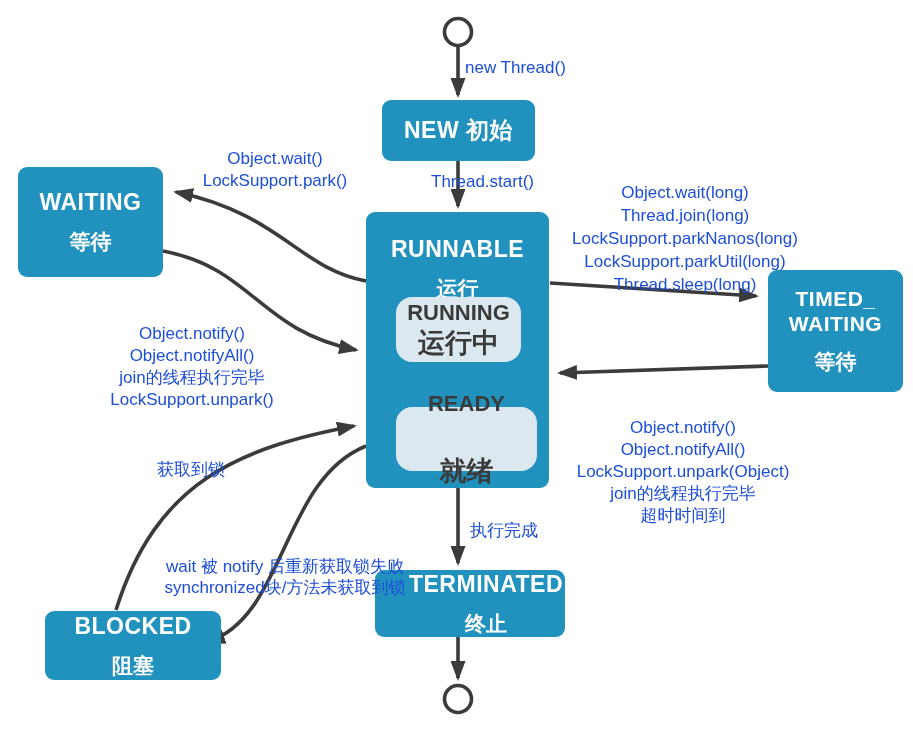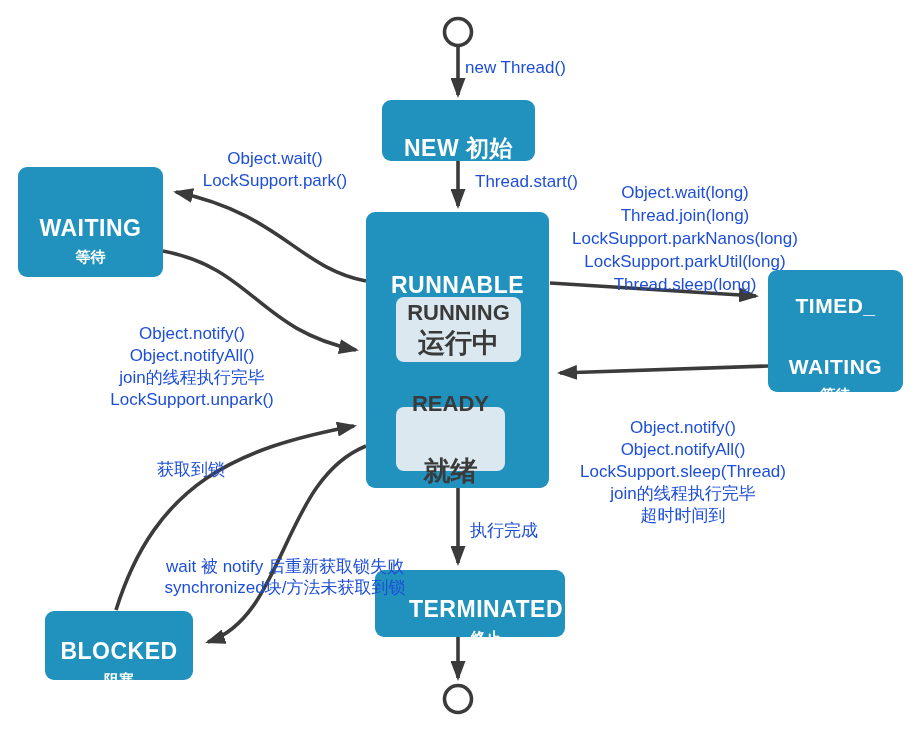--- a/index.html
+++ b/index.html
@@ -15,42 +15,42 @@
     position:absolute;
     background:#2191be;
     border-radius:9px;
     color:#ffffff;
     display:flex;flex-direction:column;
     align-items:center;justify-content:center;
     text-align:center;
     font-weight:bold;
     line-height:1.18;
   }
-  .node .en{font-size:23px;letter-spacing:.5px;margin-top:36px;}
-  .node .zh{font-size:15px;margin-top:6px;}
+  .node .en{font-size:23px;letter-spacing:.5px;}
+  .node .zh{font-size:21px;margin-top:14px;}
   .node-new{left:382px;top:100px;width:153px;height:61px;font-size:23px;}
   .node-runnable{left:366px;top:212px;width:183px;height:276px;justify-content:flex-start;padding-top:24px;box-sizing:border-box;}
   .node-waiting{left:18px;top:167px;width:145px;height:110px;}
   .node-timed{left:768px;top:270px;width:135px;height:122px;}
   .node-timed .en{font-size:21px;}
-  .node-blocked{left:45px;top:611px;width:148px;height:69px;}
+  .node-blocked{left:45px;top:611px;width:176px;height:69px;}
   .node-terminated{left:375px;top:570px;width:158px;height:67px;padding-left:32px;}
   .subnode{
     position:absolute;
     background:#dbe8f0;
-    border-radius:8px;
+    border-radius:16px;
     color:#3a3a3a;
     display:flex;flex-direction:column;
     align-items:center;justify-content:center;
     text-align:center;font-weight:bold;line-height:1.2;
   }
   .subnode .en{font-size:22px;}
   .subnode .zh{font-size:27px;}
   .sub-running{left:396px;top:297px;width:125px;height:65px;}
-  .sub-ready{left:396px;top:407px;width:109px;height:64px;gap:37px;}
+  .sub-ready{left:396px;top:407px;width:141px;height:64px;gap:37px;}
   .lbl{
     position:absolute;
     color:#1d4ed8;
     font-size:17px;
     line-height:22px;
     white-space:nowrap;
   }
   .ctr{text-align:center;white-space:normal;margin-top:24px;}
   .ctr div{white-space:nowrap;}
   .lbl-to-timed{line-height:23px;}
@@ -125,21 +125,21 @@
     <div class="zh">阻塞</div>
   </div>
 
   <div class="node node-terminated">
     <div class="en">TERMINATED</div>
     <div class="zh">终止</div>
   </div>
 
   <div class="lbl" style="left:465px;top:57px;">new Thread()</div>
 
-  <div class="lbl" style="left:431px;top:171px;margin-left:44px;">Thread.start()</div>
+  <div class="lbl" style="left:431px;top:171px;">Thread.start()</div>
 
   <div class="lbl ctr" style="left:170px;top:124px;width:210px;">
     <div>Object.wait()</div>
     <div>LockSupport.park()</div>
   </div>
 
   <div class="lbl ctr" style="left:87px;top:299px;width:210px;">
     <div>Object.notify()</div>
     <div>Object.notifyAll()</div>
     <div>join的线程执行完毕</div>
@@ -150,21 +150,21 @@
     <div>Object.wait(long)</div>
     <div>Thread.join(long)</div>
     <div>LockSupport.parkNanos(long)</div>
     <div>LockSupport.parkUtil(long)</div>
     <div>Thread.sleep(long)</div>
   </div>
 
   <div class="lbl ctr" style="left:563px;top:393px;width:240px;">
     <div>Object.notify()</div>
     <div>Object.notifyAll()</div>
-    <div>LockSupport.sleep(Thread)</div>
+    <div>LockSupport.unpark(Object)</div>
     <div>join的线程执行完毕</div>
     <div>超时时间到</div>
   </div>
 
   <div class="lbl" style="left:157px;top:459px;">获取到锁</div>
 
   <div class="lbl ctr lbl-to-blocked" style="left:140px;top:532px;width:290px;">
     <div>wait 被 notify 后重新获取锁失败</div>
     <div>synchronized块/方法未获取到锁</div>
   </div>

